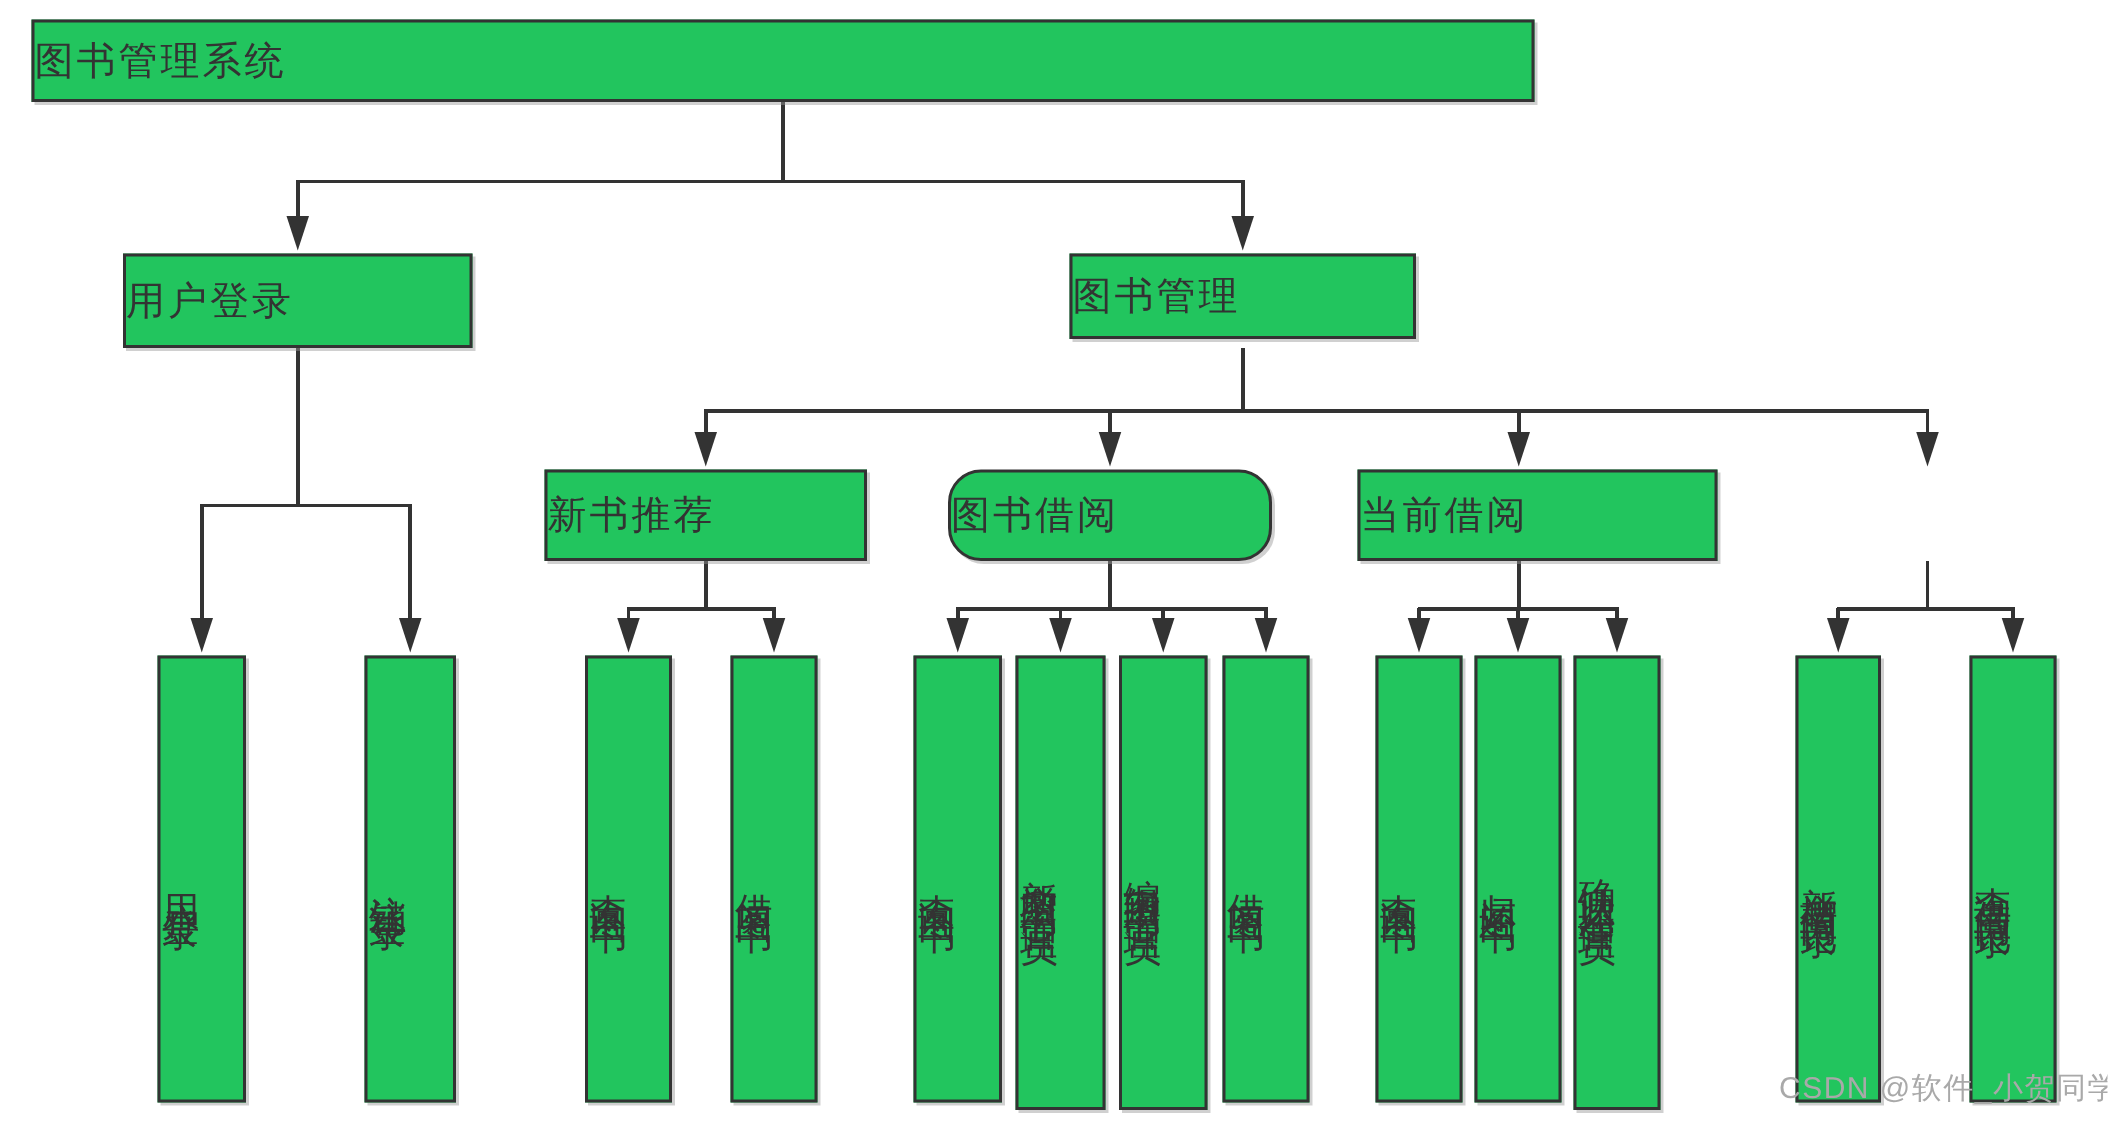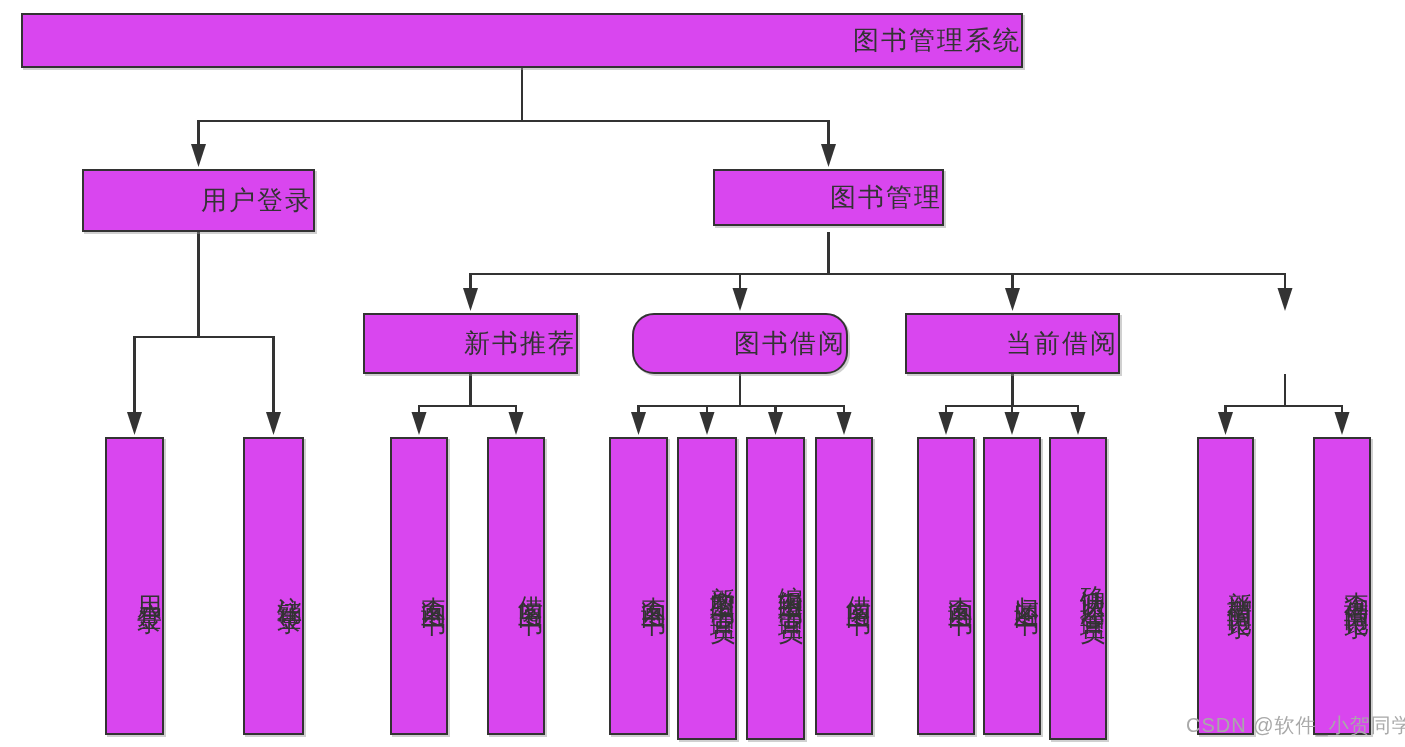--- a/index.html
+++ b/index.html
@@ -29,26 +29,26 @@
   #connector-layer line {
     stroke: var(--line);
     stroke-width: 2.4;
     shape-rendering: crispEdges;
   }
   #connector-layer polygon {
     fill: var(--line);
   }
   .node {
     position: absolute;
-    background: #d946ef;
+    background: #22c55e;
     border: 2.5px solid var(--border);
     box-shadow: 2px 2px 0 rgba(150,150,150,0.45);
     display: flex;
     align-items: center;
-    justify-content: flex-end;
+    justify-content: flex-start;
     color: var(--text);
     z-index: 1;
   }
   .node.horizontal .node-label {
     font-size: 26px;
     letter-spacing: 2px;
     white-space: nowrap;
   }
   .node.vertical .node-label {
     writing-mode: vertical-rl;
@@ -129,27 +129,27 @@
   <div id="watermark">CSDN @软件_小贺同学</div>
 <div class="node horizontal" style="left: 21px; top: 13px; width: 1002px; height: 55px;">
       <span class="node-label">图书管理系统</span>
     </div>
     <div class="node horizontal" style="left: 82px; top: 169px; width: 233px; height: 63px;">
       <span class="node-label">用户登录</span>
     </div>
     <div class="node horizontal" style="left: 713px; top: 169px; width: 231px; height: 57px;">
       <span class="node-label">图书管理</span>
     </div>
-    <div class="node horizontal" style="left: 363px; top: 313px; width: 215px; height: 61px; padding-left: 37px;">
+    <div class="node horizontal" style="left: 363px; top: 313px; width: 215px; height: 61px;">
       <span class="node-label">新书推荐</span>
     </div>
     <div class="node horizontal" style="left: 632px; top: 313px; width: 216px; height: 61px; border-radius: 22px;">
       <span class="node-label">图书借阅</span>
     </div>
-    <div class="node horizontal" style="left: 905px; top: 313px; width: 215px; height: 61px;">
+    <div class="node horizontal" style="left: 905px; top: 313px; width: 240px; height: 61px;">
       <span class="node-label">当前借阅</span>
     </div>
     <div class="node vertical" style="left: 105px; top: 437px; width: 59px; height: 298px;">
       <span class="node-label">用户登录</span>
     </div>
     <div class="node vertical" style="left: 243px; top: 437px; width: 61px; height: 298px;">
       <span class="node-label">注销登录</span>
     </div>
     <div class="node vertical" style="left: 390px; top: 437px; width: 58px; height: 298px;">
       <span class="node-label">查询图书</span>

